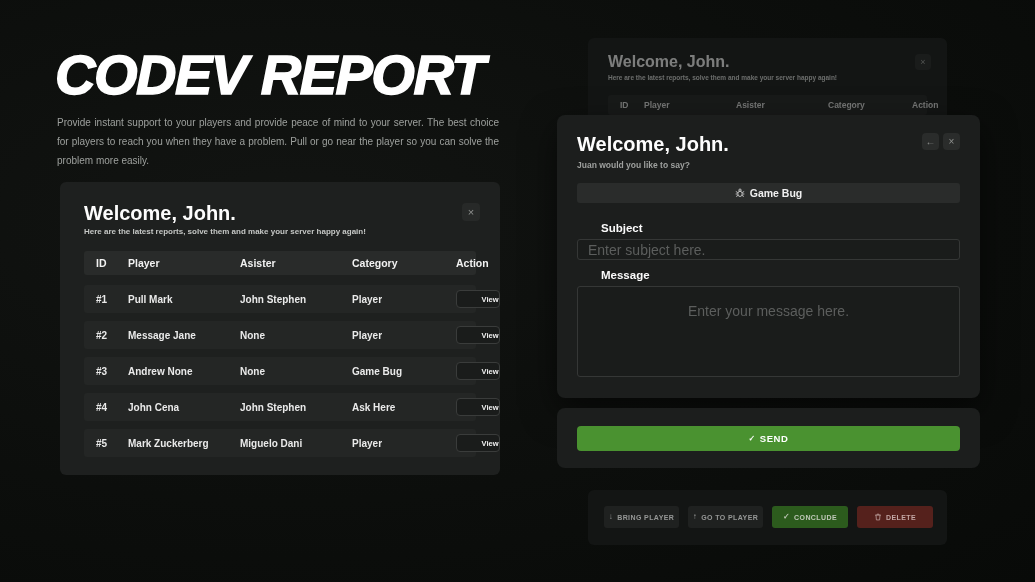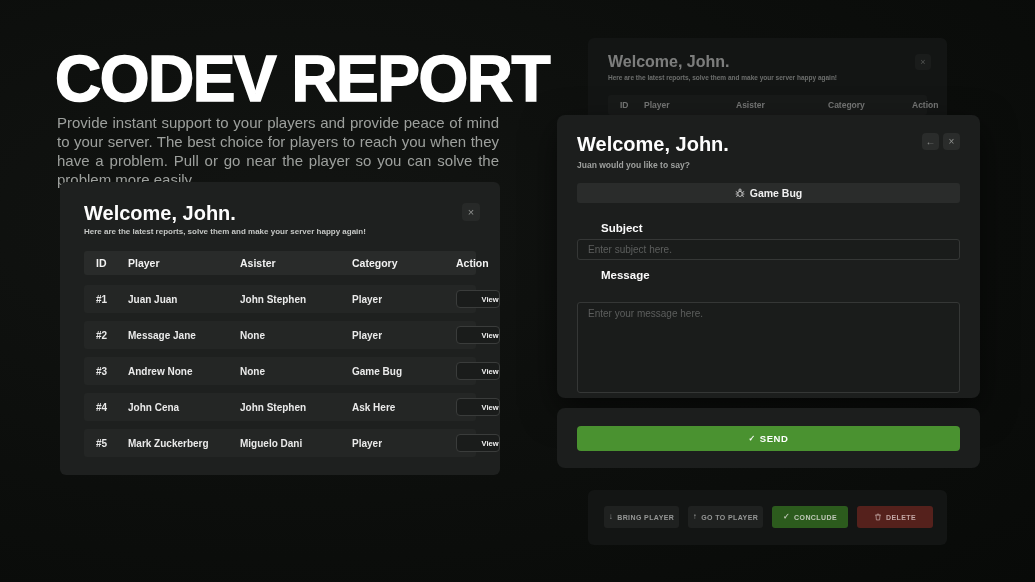--- a/index.html
+++ b/index.html
@@ -6,25 +6,25 @@
   html,body { width:1035px; height:582px; overflow:hidden; }
   body {
     font-family:"Liberation Sans","DejaVu Sans",sans-serif;
     background:radial-gradient(ellipse at 28% 38%, #121412 0%, #0c0e0c 55%, #080a08 100%);
     position:relative; color:#fff;
   }
   .abs { position:absolute; }
 
   
   .hero-title {
-    left:55px; top:44px; font-size:64px; font-weight:bold; letter-spacing:-1.5px;
-    color:#ffffff; -webkit-text-stroke:1.5px #ffffff; line-height:1.1;
+    left:55px; top:44px; font-size:56px; font-weight:bold; letter-spacing:-1.5px;
+    color:#ffffff; -webkit-text-stroke:1.5px #ffffff; line-height:1.1;font-style:italic;
   }
   .hero-desc {
-    left:57px; top:113px; width:442px; font-size:15px; line-height:19px;
+    left:57px; top:113px; width:442px; font-size:10px; line-height:19px;
     color:#9da09d; text-align:justify; font-weight:400;
   }
 
   
   .panel { background:#1e201f; border-radius:6px; }
   .dim-panel { background:#131514; border-radius:6px; }
 
   
   .reports-panel { left:60px; top:182px; width:440px; height:293px; }
   .panel-title { font-size:20px; font-weight:bold; color:#fdfdfd; }
@@ -78,25 +78,25 @@
   .category-btn {
     left:20px; top:68px; width:383px; height:20px; background:#2a2c2b; border-radius:3px;
     display:flex; align-items:center; justify-content:center; gap:5px;
     font-size:10.5px; font-weight:bold; color:#f0f0f0; cursor:pointer;
   }
   .field-label { font-size:11.5px; font-weight:bold; color:#fbfbfb;margin-left:24px; }
   .lbl-subject { left:20px; top:107px; }
   .lbl-message { left:20px; top:154px; }
   .field {
     background:#1a1c1b; border:1px solid #353736; border-radius:3px; color:#cfcfcf;
-    font-family:"Liberation Sans","DejaVu Sans",sans-serif; font-size:10px; outline:none;
+    font-family:"Liberation Sans","DejaVu Sans",sans-serif; font-size:14px; outline:none;
   }
   .field::placeholder { color:#5c5e5d; opacity:1; }
   .in-subject { left:20px; top:124px; width:383px; height:21px; padding:0 10px; }
-  .in-message { left:20px; top:187px; width:383px; height:91px; padding:5px 10px; resize:none; }
+  .in-message { left:20px; top:171px; width:383px; height:91px; padding:16px 10px; resize:none;text-align:center; }
 
   
   .send-panel { left:557px; top:408px; width:423px; height:60px; background:#1c1e1d; border-radius:8px; }
   .send-btn {
     left:20px; top:18px; width:383px; height:25px; background:#4a9230; border-radius:4px;
     display:flex; align-items:center; justify-content:center; gap:4px;
     font-size:9.5px; font-weight:bold; color:#ffffff; letter-spacing:.6px; cursor:pointer;
   }
 
   
@@ -128,21 +128,21 @@
   <div class="abs tbl-grid tbl-head">
     <div class="c-id">ID</div>
     <div class="c-mid">Player</div>
     <div class="c-mid">Asister</div>
     <div class="c-mid">Category</div>
     <div class="c-mid">Action</div>
   </div>
 
   <div class="abs tbl-grid tbl-row" style="top:103px">
     <div class="c-id">#1</div>
-    <div class="c-mid">Juan Juan</div>
+    <div class="c-mid">Pull Mark</div>
     <div class="c-mid">John Stephen</div>
     <div class="c-mid">Player</div>
     <div class="c-act">
         <button class="view-btn">View</button>
       </div>
   </div>
   <div class="abs tbl-grid tbl-row" style="top:139px">
     <div class="c-id">#2</div>
     <div class="c-mid">Message Jane</div>
     <div class="c-mid">None</div>

